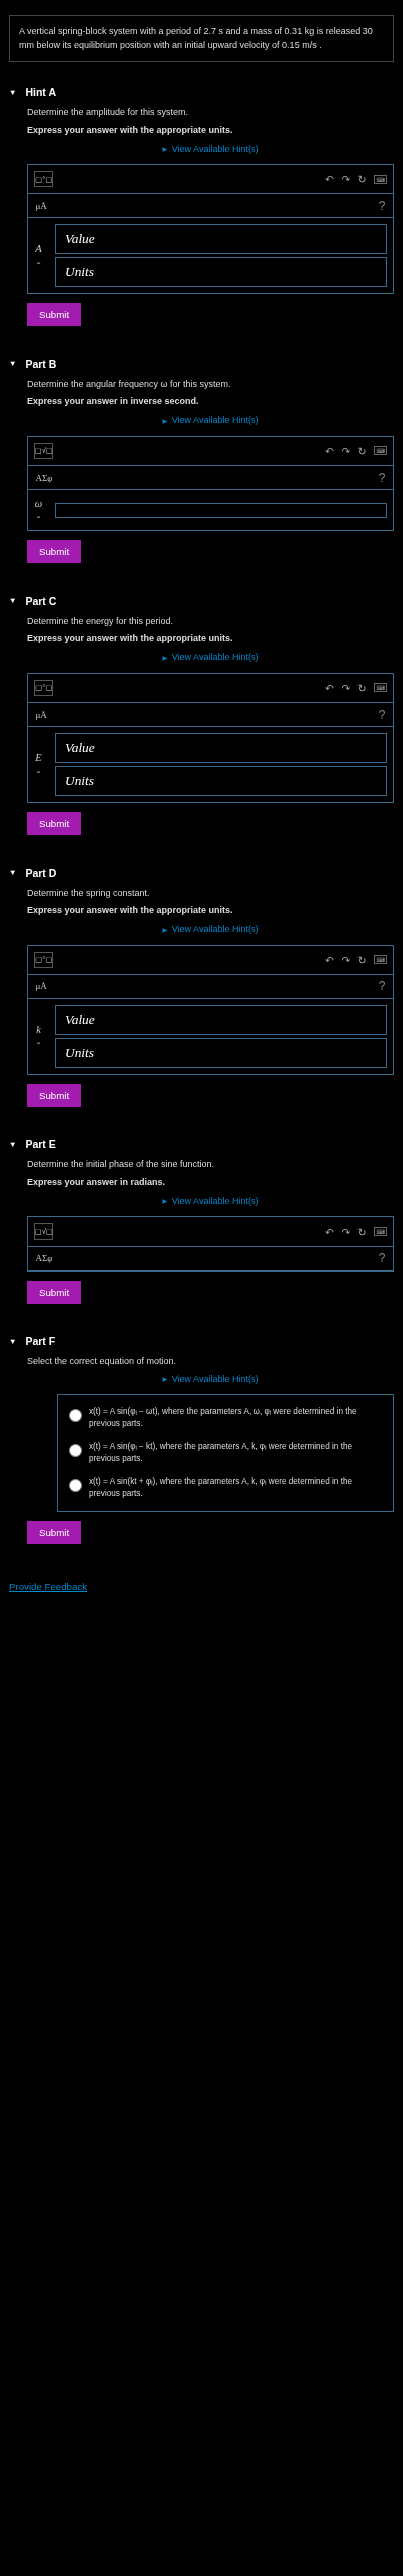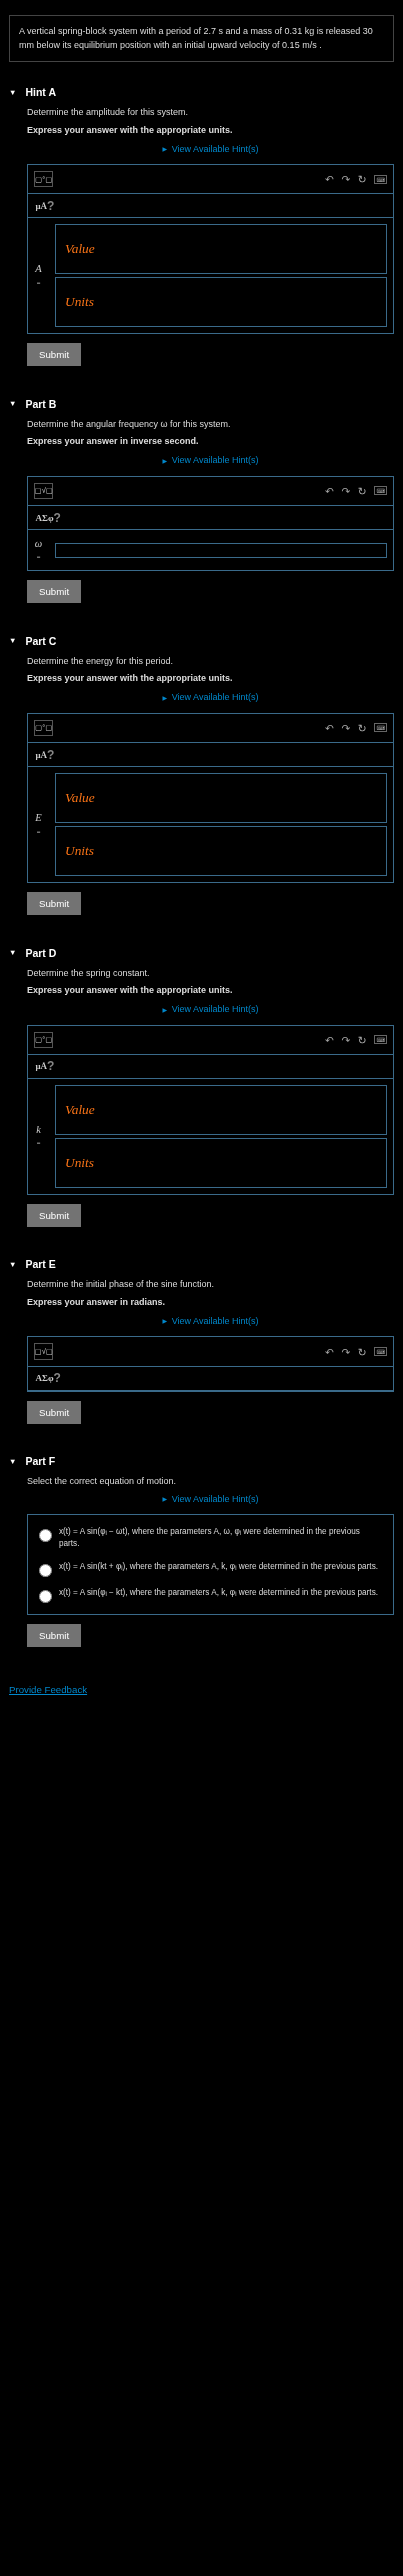--- a/index.html
+++ b/index.html
@@ -11,31 +11,31 @@
 .part-content { padding-left: 18px; }
 .question { margin-bottom: 7.5px; }
 .express { font-weight: bold; margin-bottom: 9px; }
 .hint-link { color: #0088cc; cursor: pointer; margin-bottom: 10.5px; display: flex; align-items: center; justify-content: center; }
 .hint-link .tri { margin-right: 4.5px; font-size: 6px; }
 .answer-panel { border: 0.7px solid #3a6a8a; padding: 0; margin-bottom: 6px; }
 .toolbar { display: flex; align-items: center; border-bottom: 0.7px solid #3a6a8a; padding: 6px; position: relative; }
 .tool-btn { width: 19.4px; height: 16.4px; border: 0.7px solid #555; margin-right: 3px; display: flex; align-items: center; justify-content: center; font-size: 7.5px; color: #ccc; cursor: pointer; }
 .tool-right { margin-left: auto; display: flex; align-items: center; gap: 7.5px; }
 .tool-icon { color: #aaa; cursor: pointer; font-size: 10.5px; }
-.sub-toolbar { padding: 4.5px 7.5px; border-bottom: 0.7px solid #3a6a8a; display: flex; align-items: center; justify-content: flex-start; font-family: serif; color: #ccc; font-weight: bold; }
+.sub-toolbar { padding: 4.5px 7.5px; border-bottom: 0.7px solid #3a6a8a; display: flex; align-items: center; justify-content: space-between; font-family: serif; color: #ccc; }
 .help-q { color: #888; font-size: 12px; cursor: pointer; font-family: sans-serif; }
 .input-area { display: flex; align-items: stretch; }
 .var-label { width: 21px; display: flex; align-items: center; justify-content: center; font-family: serif; font-style: italic; color: #ccc; padding: 7.5px 0; font-size: 10.5px; line-height: 1.2; text-align: center; }
 .var-label .sub { font-size: 6.7px; }
 .input-stack { flex: 1; padding: 6px; }
-.input-box { border: 0.7px solid #3a6a8a; padding: 16px 9px; font-family: serif; font-style: italic; font-size: 13.4px; color: #f97316; margin-bottom: 3px; cursor: text; }
+.input-box { border: 0.7px solid #3a6a8a; padding: 6px 9px; font-family: serif; font-style: italic; font-size: 13.4px; color: #ffffff; margin-bottom: 3px; cursor: text; }
 .input-box:last-child { margin-bottom: 0; }
 .input-line { flex: 1; border: 0.7px solid #3a6a8a; padding: 4.5px; margin: 6px; cursor: text; min-height: 15px; }
-.submit-btn { background: #737373; color: #fff; border: none; padding: 6px 12px; font-size: 9.7px; cursor: pointer; margin-top: 3px; }
-.radio-panel { border: 0.7px solid #3a6a8a; padding: 10.5px; margin-bottom: 6px; }
+.submit-btn { background: #a21caf; color: #fff; border: none; padding: 6px 12px; font-size: 9.7px; cursor: pointer; margin-top: 3px; }
+.radio-panel { border: 0.7px solid #3a6a8a; padding: 10.5px; margin-bottom: 6px; margin-left: 30px; }
 .radio-row { display: flex; align-items: flex-start; margin-bottom: 10.5px; }
 .radio-row:last-child { margin-bottom: 0; }
 .radio-row input[type=radio] { margin-right: 7.5px; margin-top: 3px; accent-color: #555; }
 .radio-label { font-size: 8.2px; line-height: 1.5; }
 .math { font-family: serif; font-style: italic; }
 .feedback-link { color: #0088cc; cursor: pointer; margin: 15px 9px 7.5px; display: inline-block; font-size: 9.7px; text-decoration: underline; }
 .kbd-icon { border: 0.7px solid #666; font-size: 6px; padding: 0 1.5px; color: #aaa; cursor: pointer; letter-spacing: -0.7px; }
 .input-area-line { display: flex; align-items: center; }
 </style>
 </head>
@@ -250,25 +250,25 @@
       <span class="tri">▶</span>
       <span>View Available Hint(s)</span>
     </div>
     <div class="radio-panel">
       <label class="radio-row">
         <input type="radio" name="pf" style="">
         <span class="radio-label">x(t) = A sin(φᵢ − ωt), where the parameters A, ω, φᵢ were determined in the previous parts.</span>
       </label>
       <label class="radio-row">
         <input type="radio" name="pf" style="">
-        <span class="radio-label">x(t) = A sin(kt + φᵢ), where the parameters A, k, φᵢ were determined in the previous parts.</span>
+        <span class="radio-label">x(t) = A sin(φᵢ − kt), where the parameters A, k, φᵢ were determined in the previous parts.</span>
       </label>
       <label class="radio-row">
         <input type="radio" name="pf" style="">
-        <span class="radio-label">x(t) = A sin(φᵢ − kt), where the parameters A, k, φᵢ were determined in the previous parts.</span>
+        <span class="radio-label">x(t) = A sin(kt + φᵢ), where the parameters A, k, φᵢ were determined in the previous parts.</span>
       </label>
     </div>
     <button class="submit-btn">Submit</button>
   </div>
 </div>
 
 <a class="feedback-link">Provide Feedback</a>
 
 
 

